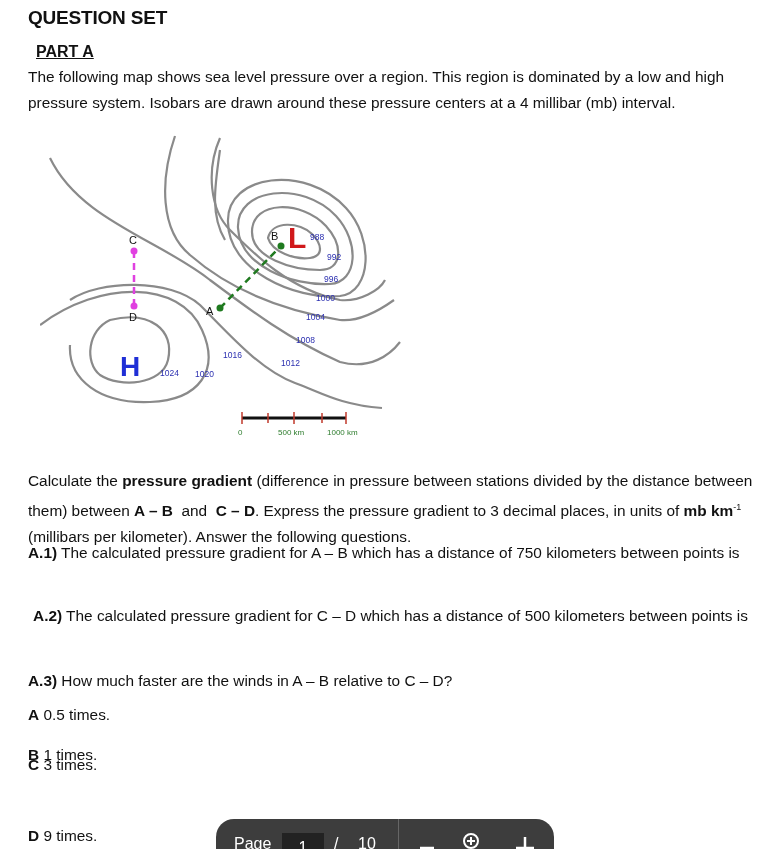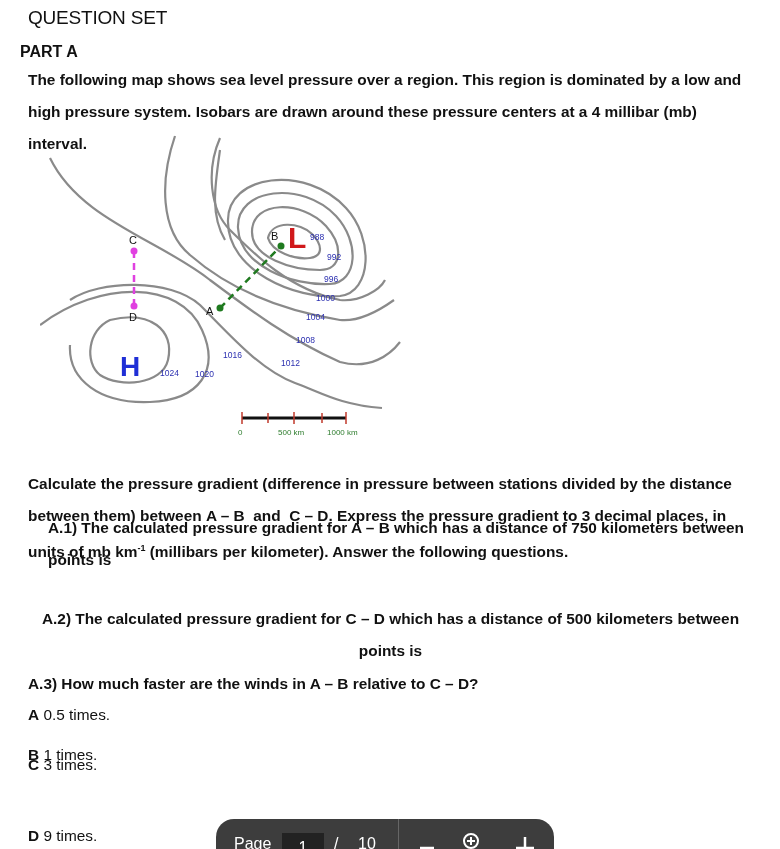--- a/index.html
+++ b/index.html
@@ -1,25 +1,25 @@
 <!DOCTYPE html>
 <html><head>
   <meta charset="utf-8">
   <style>
     html, body { margin: 0; padding: 0; background: #ffffff; }
     body {
       width: 780px; height: 849px; overflow: hidden; position: relative;
       font-family: "Liberation Sans", sans-serif; color: #111;
     }
-    .h1 { position: absolute; left: 28px; top: 7px; font-size: 19px; font-weight: normal; letter-spacing: -0.2px; }
-    .h2 { position: absolute; left: 20px; top: 43px; font-size: 16px; font-weight: bold; }
-    .para { position: absolute; left: 28px; width: 725px; font-size: 15.4px; line-height: 32px; font-weight: bold; }
+    .h1 { position: absolute; left: 28px; top: 7px; font-size: 19px; font-weight: bold; letter-spacing: -0.2px; }
+    .h2 { position: absolute; left: 36px; top: 43px; font-size: 16px; font-weight: bold; text-decoration: underline; }
+    .para { position: absolute; left: 28px; width: 725px; font-size: 15.4px; line-height: 26px; }
     .intro { top: 64px; }
     .calc { top: 452px; margin-top: 16px; }
-    .q1 { top: 512px; margin-left: 20px; }
+    .q1 { top: 540px; }
     .q2 { top: 603px; text-align: center; }
     .q3 { top: 632px; margin-top: 36px; }
     .opt { position: absolute; left: 28px; font-size: 15.4px; text-align: right; }
     .opt b { font-weight: bold; }
     sup { font-size: 9px; }
     .map { position: absolute; left: 40px; top: 130px; width: 380px; height: 320px; }
     .toolbar {
       position: absolute; left: 216px; top: 819px; width: 338px; height: 44px;
       background: #3d3d3d; border-radius: 18px 18px 0 0; color: #fff;
       font-family: "Liberation Sans", sans-serif;

